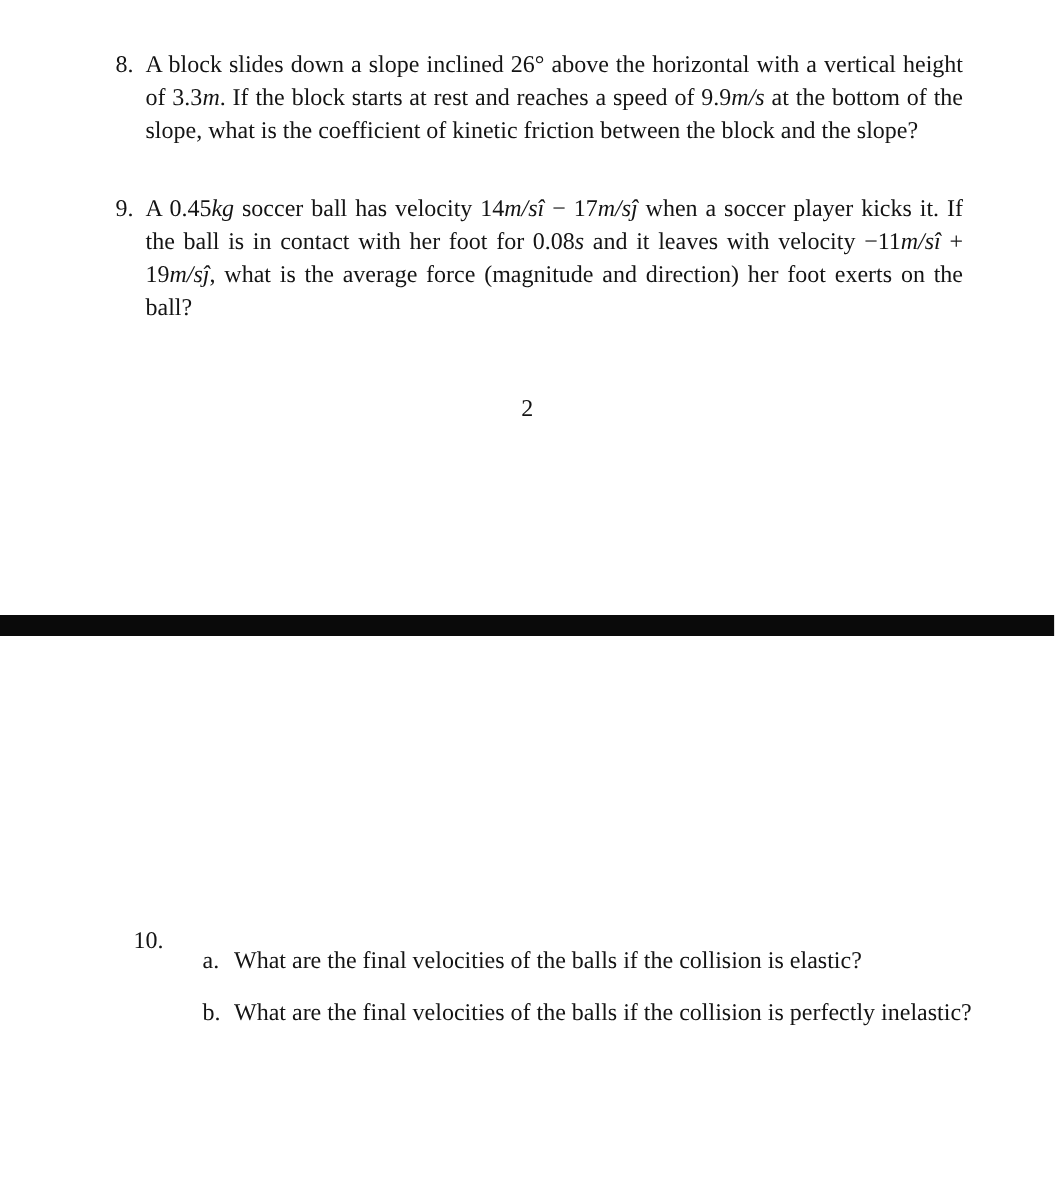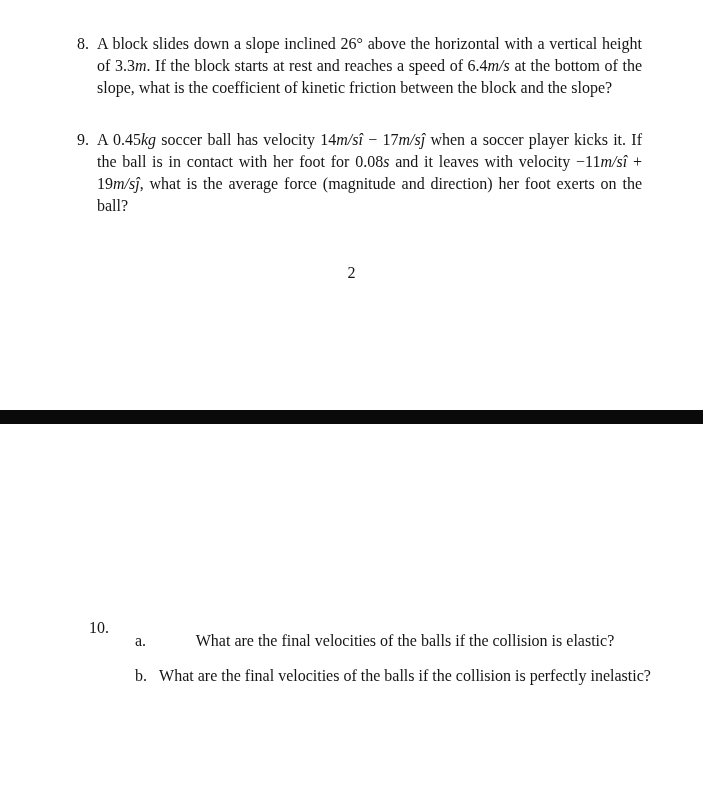--- a/index.html
+++ b/index.html
@@ -67,34 +67,34 @@
   }
   .subitem-label {
     flex: none;
     width: 14px;
     margin-right: 7px;
     line-height: 22px;
   }
   .subitem-text {
     flex: 1;
     line-height: 22px;
-    text-align: center;
+    text-align: left;
   }
 </style>
 </head>
 <body>
 
 <div class="page">
 
   <div class="problems-top">
 
     <div class="problem">
       <span class="problem-number">8.</span>
       <div class="problem-body">
-        <div class="problem-text"><span>A block slides down a slope inclined 26° above the horizontal with a vertical height of 3.3</span><i>m</i><span>. If the block starts at rest and reaches a speed of 6.4</span><i>m/s</i><span> at the bottom of the slope, what is the coefficient of kinetic friction between the block and the slope?</span></div>
+        <div class="problem-text"><span>A block slides down a slope inclined 26° above the horizontal with a vertical height of 3.3</span><i>m</i><span>. If the block starts at rest and reaches a speed of 9.9</span><i>m/s</i><span> at the bottom of the slope, what is the coefficient of kinetic friction between the block and the slope?</span></div>
       </div>
     </div>
 
     <div class="problem">
       <span class="problem-number">9.</span>
       <div class="problem-body">
         <div class="problem-text"><span>A 0.45</span><i>kg</i><span> soccer ball has velocity 14</span><i>m/sî</i><span> − 17</span><i>m/sĵ</i><span> when a soccer player kicks it. If the ball is in contact with her foot for 0.08</span><i>s</i><span> and it leaves with velocity −11</span><i>m/sî</i><span> + 19</span><i>m/sĵ</i><span>, what is the average force (magnitude and direction) her foot exerts on the ball?</span></div>
       </div>
     </div>
 

